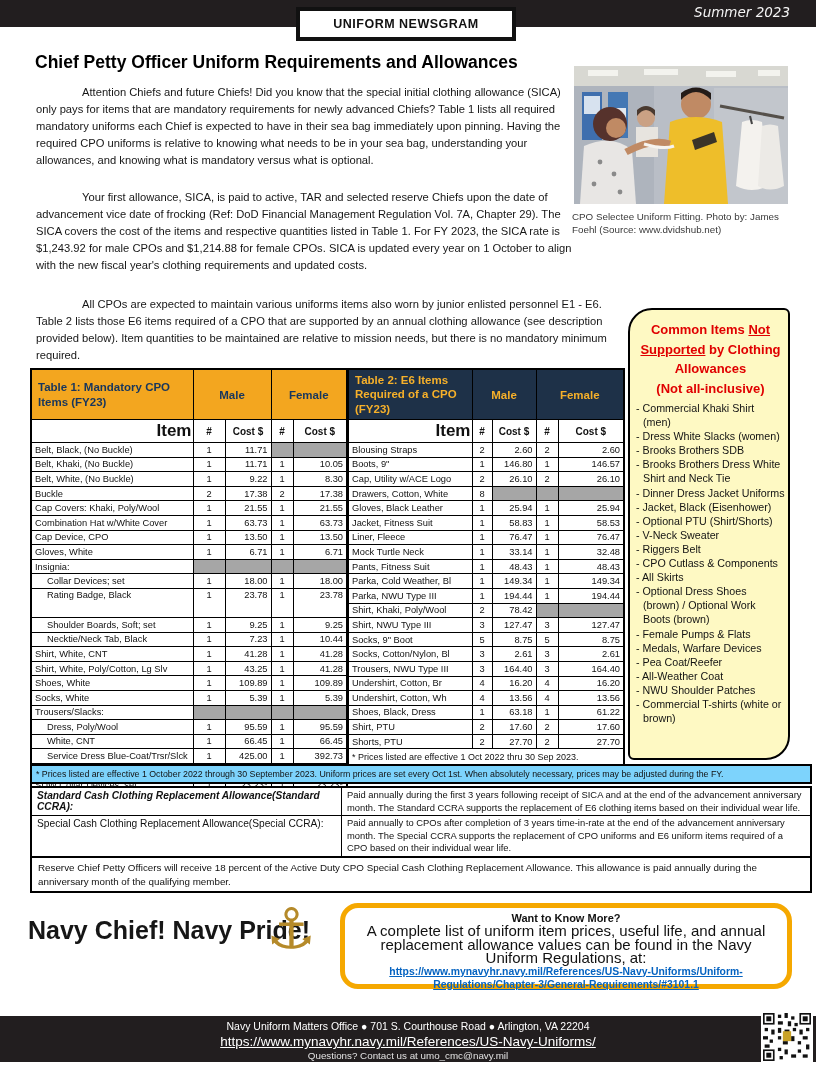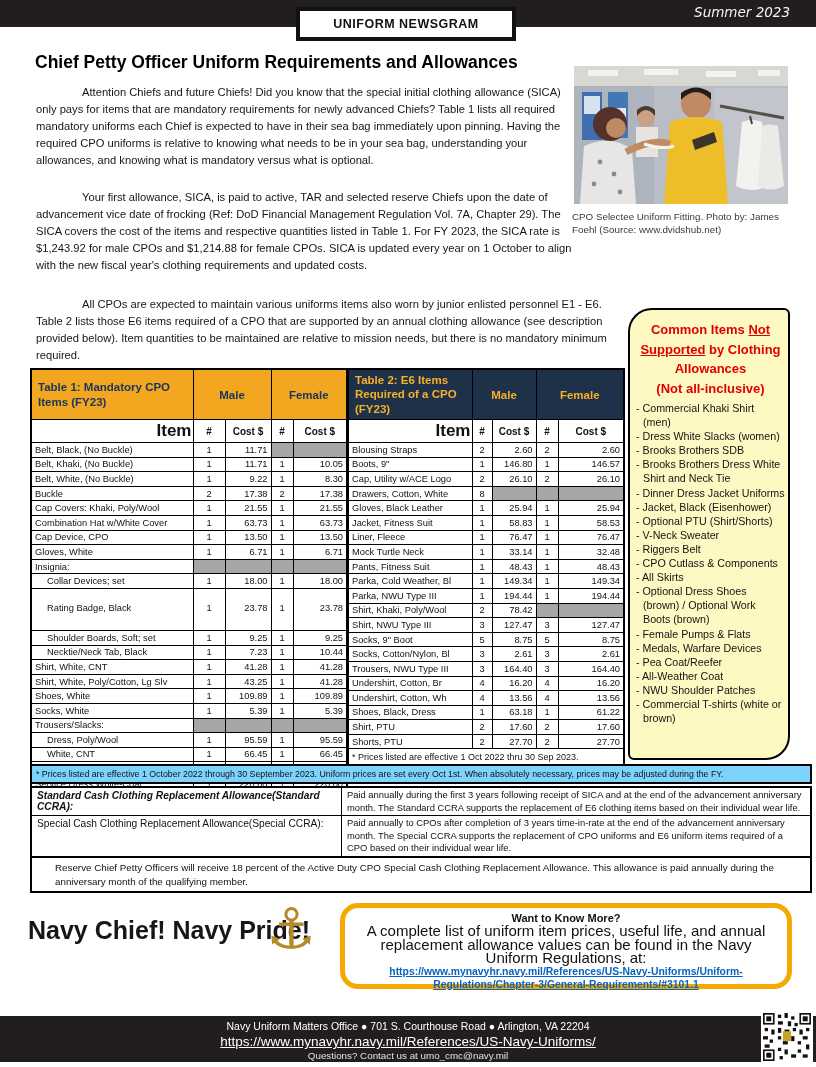--- a/index.html
+++ b/index.html
@@ -30,41 +30,41 @@
   .band th.ttl{text-align:left;padding:2px 2px 2px 6px;font-size:11.5px;line-height:1.25;vertical-align:middle;}
   .t2 .band th{background:#1E3148;color:#F6B02A;}
   .sub th{font-size:10px;height:19px;text-align:center;background:#fff;}
   .sub th.hitem{text-align:right;font-size:17px;padding-left:16px;}
   td{font-size:9.3px;height:13.6px;padding:0 3px;white-space:nowrap;background:#fff;}
   td.item{text-align:left;}
   td.indent{padding-left:15px;}
   td.num{text-align:center;}
   td.cost{text-align:right;}
   td.gray{background:#A6A6A6;}
-  tr.tall td{height:27px;vertical-align:top;padding-top:14px;}
+  tr.tall td{height:27px;vertical-align:top;padding-top:1px;}
   tfoot td{font-size:9px;text-align:left;height:16px;white-space:normal;}
   
   .common{position:absolute;left:628px;top:308px;width:162px;height:452px;border:2px solid #000;
           border-radius:24px 6px 24px 6px;padding:10px 3px 0 6px;box-sizing:border-box;background:#fef9c3;}
   .ct{color:#E00000;font-weight:bold;font-size:13px;text-align:center;line-height:1.5;}
   .ct .undl{text-decoration:underline;}
   .clist{margin-top:3px;}
   .nsitem{font-size:10.7px;line-height:14.1px;color:#131313;padding-left:7px;text-indent:-7px;}
   
   .footnote1{position:absolute;left:30px;top:764px;width:782px;box-sizing:border-box;border:2px solid #000;
              font-size:8.8px;padding:3px 4px;background:#7dd3fc;}
   .ccra{position:absolute;left:30px;top:786px;width:782px;box-sizing:border-box;border:2px solid #000;background:#fff;}
   .ccra-row{display:flex;border-bottom:1px solid #000;}
   .ccra-row:last-child{border-bottom:none;}
   .ccra-label{width:310px;border-right:1px solid #000;font-size:10.2px;font-weight:bold;padding:2px 5px;box-sizing:border-box;}
   .ccra-label.it{font-style:italic;}
   .ccra-label.rg{font-weight:normal;}
   .ccra-desc{flex:1;font-size:9.4px;padding:1px 5px;line-height:1.34;}
   .reserve{position:absolute;left:30px;top:856px;width:782px;box-sizing:border-box;border:2px solid #000;
-           font-size:9.8px;line-height:1.4;padding:3px 23px;background:#fff;}
+           font-size:9.8px;line-height:1.4;padding:3px 6px;background:#fff;}
   
   .kicker{position:absolute;left:28px;top:916px;font-size:25px;font-weight:bold;color:#161616;}
   .anchor{position:absolute;left:266px;top:896px;font-size:56px;color:#B58A2A;
           font-family:"DejaVu Sans",sans-serif;}
   .know{position:absolute;left:340px;top:903px;width:452px;height:86px;box-sizing:border-box;
         border:5px solid #F5A800;border-radius:18px;background:#fff;text-align:center;padding-top:4px;}
   .know .kt{font-size:11px;font-weight:bold;}
   .know .kb{font-size:15px;line-height:13.5px;padding:0 20px;}
   .know a{color:#0563C1;text-decoration:underline;font-size:10.4px;line-height:13.5px;font-weight:bold;cursor:pointer;display:block;}
   

